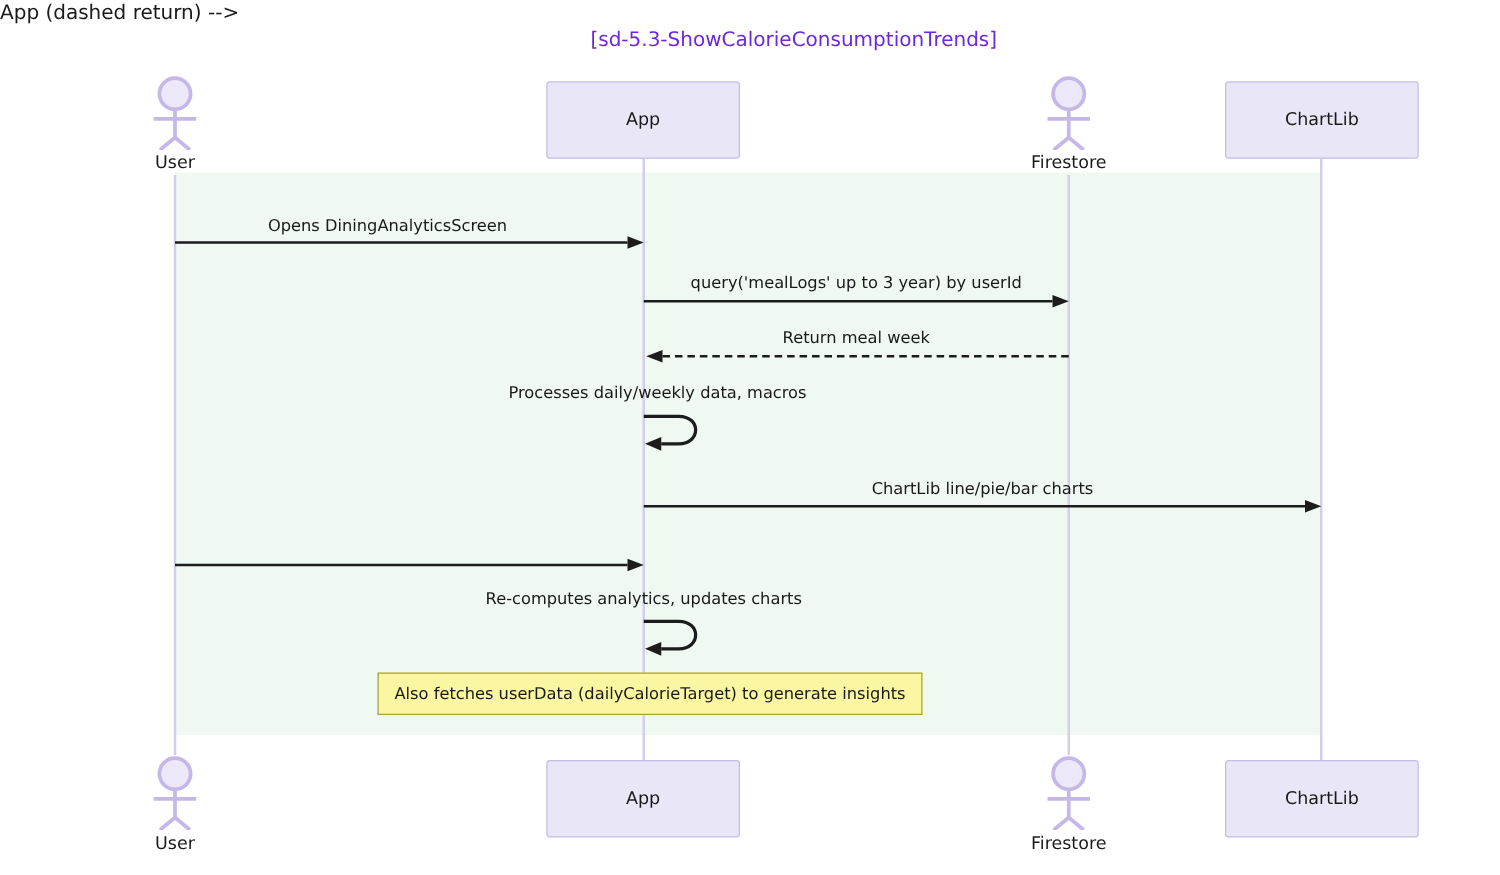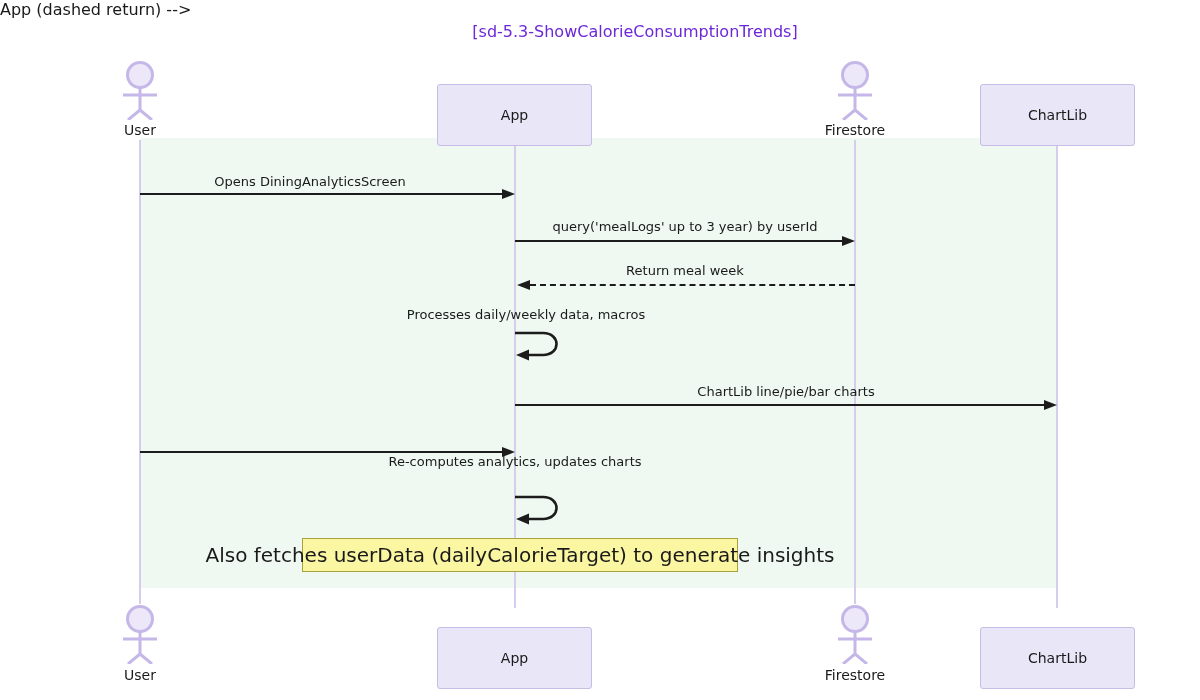--- a/index.html
+++ b/index.html
@@ -10,36 +10,36 @@
   *{margin:0;padding:0;box-sizing:border-box;}
   body{background:#ffffff;font-family:"DejaVu Sans", sans-serif;color:var(--text);}
   .canvas{position:relative;width:1200px;height:700px;background:#fff;overflow:hidden;}
   .title{position:absolute;top:22px;left:635px;transform:translateX(-50%);
          font-size:16px;white-space:nowrap;color:#6d28d9;}
   .region{position:absolute;left:140px;top:138px;width:916px;height:450px;
           background:var(--background_region);z-index:0;}
   .lifeline{position:absolute;width:2px;background:var(--lifeline);z-index:1;}
   .pbox{position:absolute;width:155px;height:62px;background:var(--box_fill);
         border:1px solid var(--box_border);border-radius:3px;display:flex;
-        align-items:center;justify-content:center;font-size:14px;z-index:3;margin-top:19px;}
+        align-items:center;justify-content:center;font-size:14px;z-index:3;}
   .actor{position:absolute;width:44px;height:60px;z-index:3;}
   .actor-label{position:absolute;transform:translateX(-50%);font-size:14px;
         white-space:nowrap;z-index:3;text-align:right;}
   .msg-label{position:absolute;transform:translateX(-50%);font-size:13px;
         white-space:nowrap;z-index:2;}
   .msg-line{position:absolute;height:2px;background:var(--arrow);z-index:2;}
   .msg-line.dashed{height:0;background:none;border-top:2px dashed var(--arrow);}
   .arrow-right{position:absolute;width:0;height:0;border-top:5px solid transparent;
         border-bottom:5px solid transparent;border-left:13px solid var(--arrow);z-index:2;}
   .arrow-left{position:absolute;width:0;height:0;border-top:5px solid transparent;
         border-bottom:5px solid transparent;border-right:13px solid var(--arrow);z-index:2;}
   .selfloop{position:absolute;z-index:2;}
   .note{position:absolute;left:302px;top:538px;width:436px;height:34px;
         background:var(--note_fill);border:1px solid var(--note_border);
-        display:flex;align-items:center;justify-content:center;font-size:20px;
+        display:flex;align-items:center;justify-content:center;font-size:13px;
         white-space:nowrap;overflow:visible;z-index:2;}
 </style>
 </head>
 <body>
 
 <div class="canvas">
 
   <div class="title">[sd-5.3-ShowCalorieConsumptionTrends]</div>
 
   <div class="region"></div>
@@ -96,21 +96,21 @@
   
   <div class="msg-label" style="left:786px;top:384px;">ChartLib line/pie/bar charts</div>
   <div class="msg-line" style="left:515px;top:404px;width:529px;"></div>
   <div class="arrow-right" style="left:1044px;top:400px;"></div>
 
   
   <div class="msg-line" style="left:140px;top:451px;width:362px;"></div>
   <div class="arrow-right" style="left:502px;top:447px;"></div>
 
   
-  <div class="msg-label" style="left:515px;top:454px;">Re-computes analytics, updates charts</div>
+  <div class="msg-label" style="left:515px;top:472px;">Re-computes analytics, updates charts</div>
   <svg class="selfloop" style="left:513px;top:494px;" width="54" height="36" viewBox="0 0 54 36">
     <path d="M2,3 H30 C48,3 48,25 30,25 H16" fill="none" stroke="var(--arrow)" stroke-width="2.6"></path>
     <polygon points="3,25 16,19.5 16,30.5" fill="var(--arrow)"></polygon>
   </svg>
 
   
   <div class="note">
     <span>Also fetches userData (dailyCalorieTarget) to generate insights</span>
   </div>
 

